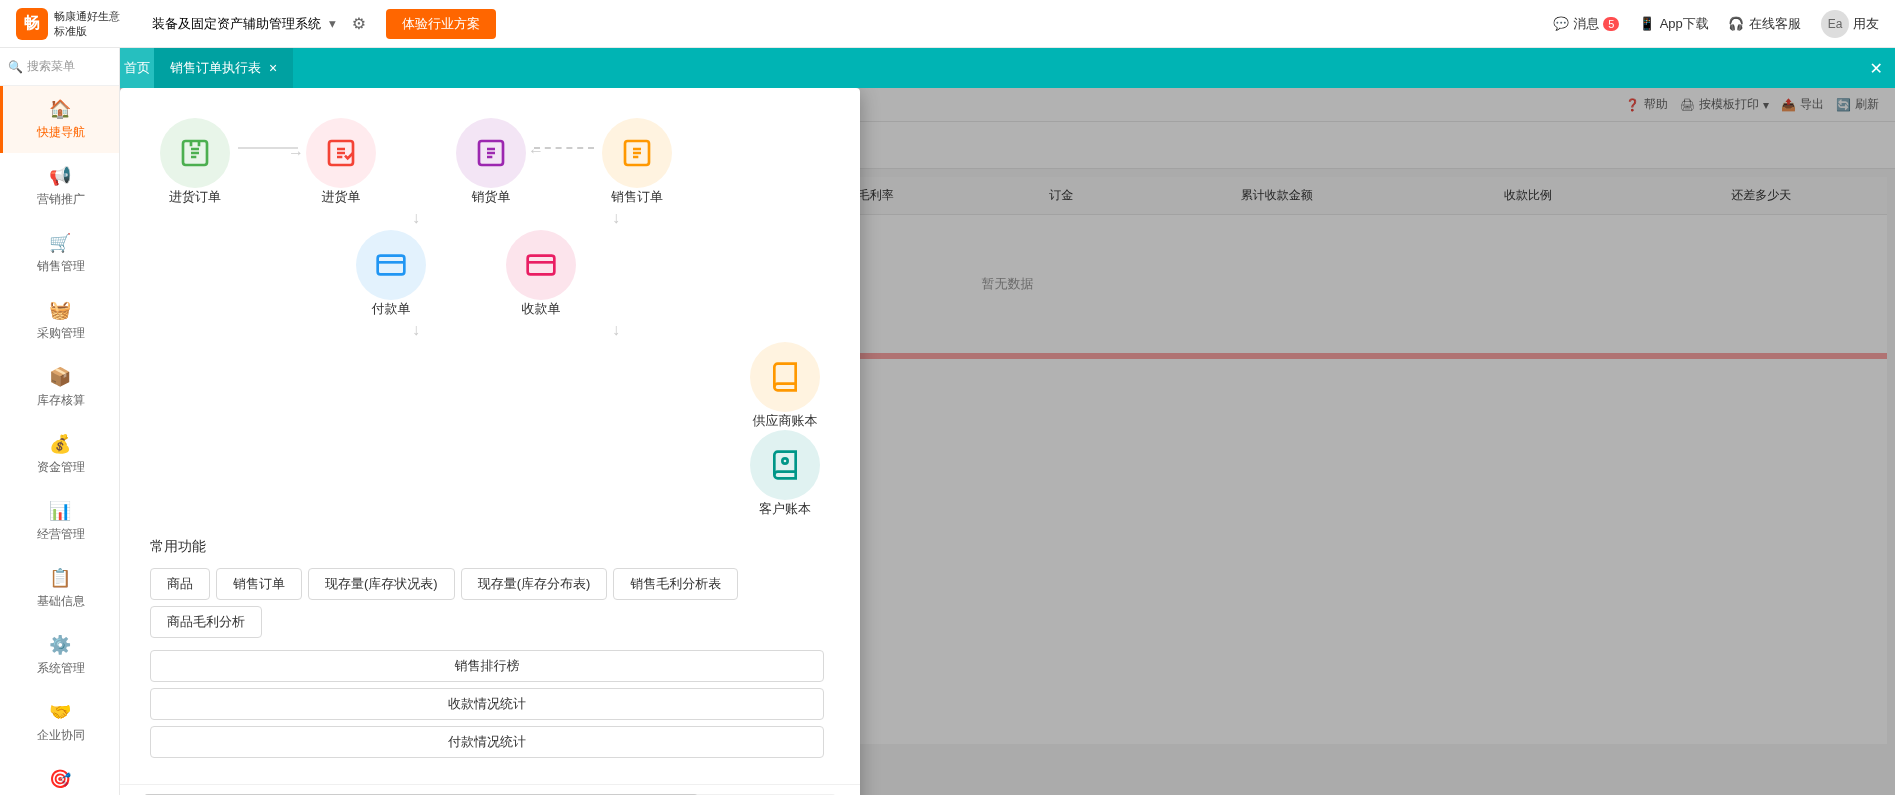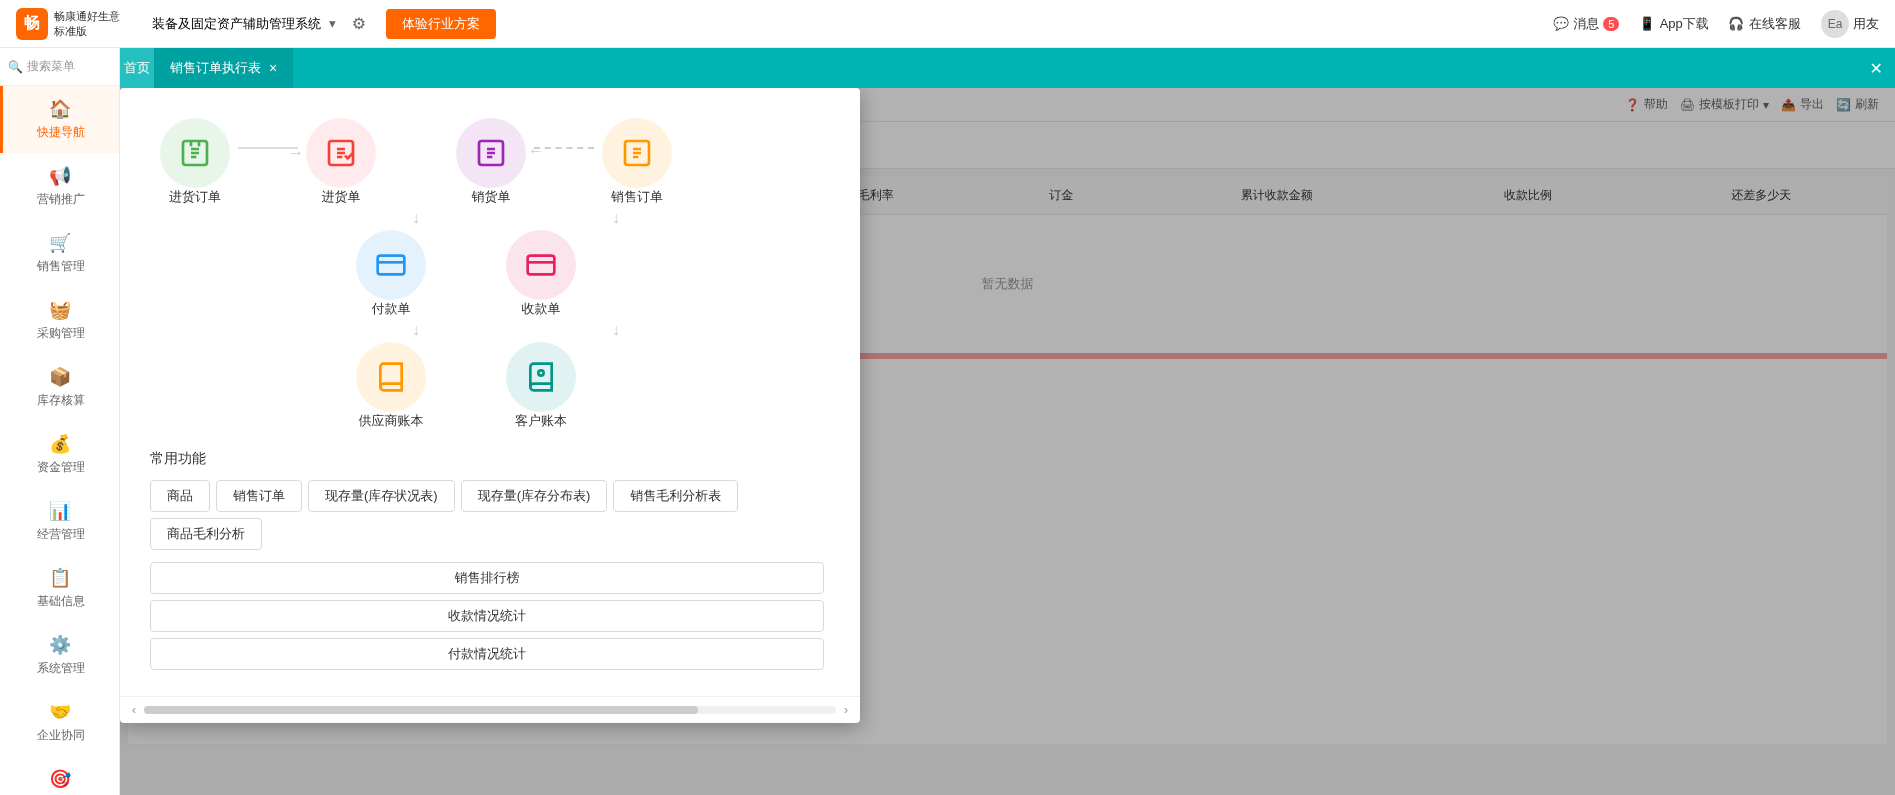--- a/index.html
+++ b/index.html
@@ -685,21 +685,21 @@
               <div style="width:196px;"></div>
               <div style="width:120px;display:flex;flex-direction:column;align-items:center;">
                 <div style="color:#ccc;font-size:16px;line-height:1;">↓</div>
               </div>
               <div style="width:80px;"></div>
               <div style="width:120px;display:flex;flex-direction:column;align-items:center;">
                 <div style="color:#ccc;font-size:16px;line-height:1;">↓</div>
               </div>
             </div>
 
-            <div style="display:flex;align-items:flex-end;margin-top:4px;">
+            <div style="display:flex;align-items:flex-end;margin-top:4px;flex-direction:column;">
               <div style="width:196px;"></div>
 
               <div class="flow-col">
                 <div class="flow-circle orange">
                   <svg width="32" height="32" viewBox="0 0 24 24" fill="none" stroke="#ff9800" stroke-width="2">
                     <path d="M4 19.5A2.5 2.5 0 0 1 6.5 17H20"></path>
                       <path d="M6.5 2H20v20H6.5A2.5 2.5 0 0 1 4 19.5v-15A2.5 2.5 0 0 1 6.5 2z"></path>
                   </svg>
                 </div>
                 <span class="flow-label">供应商账本</span>

